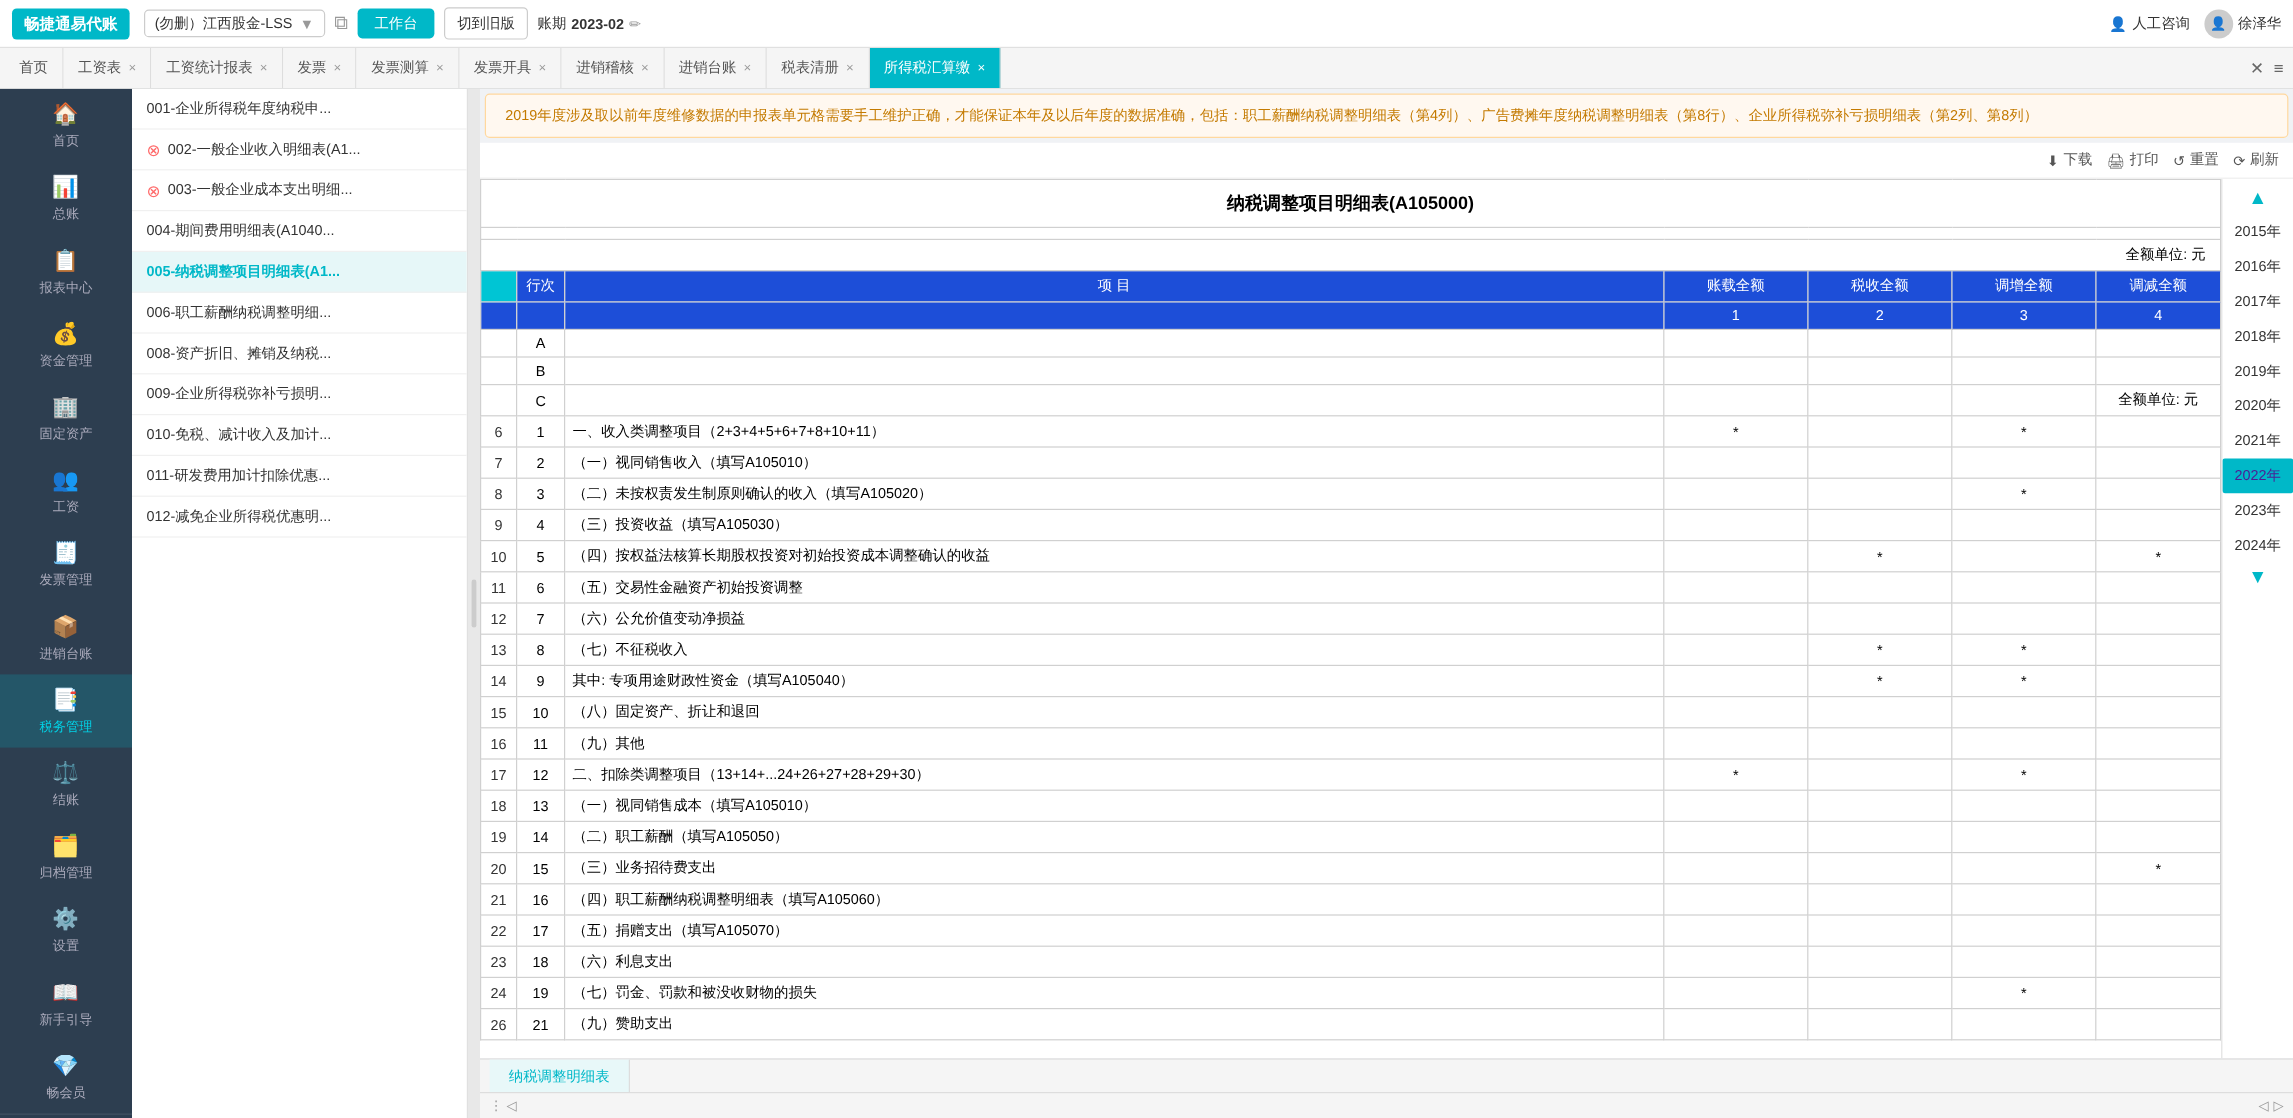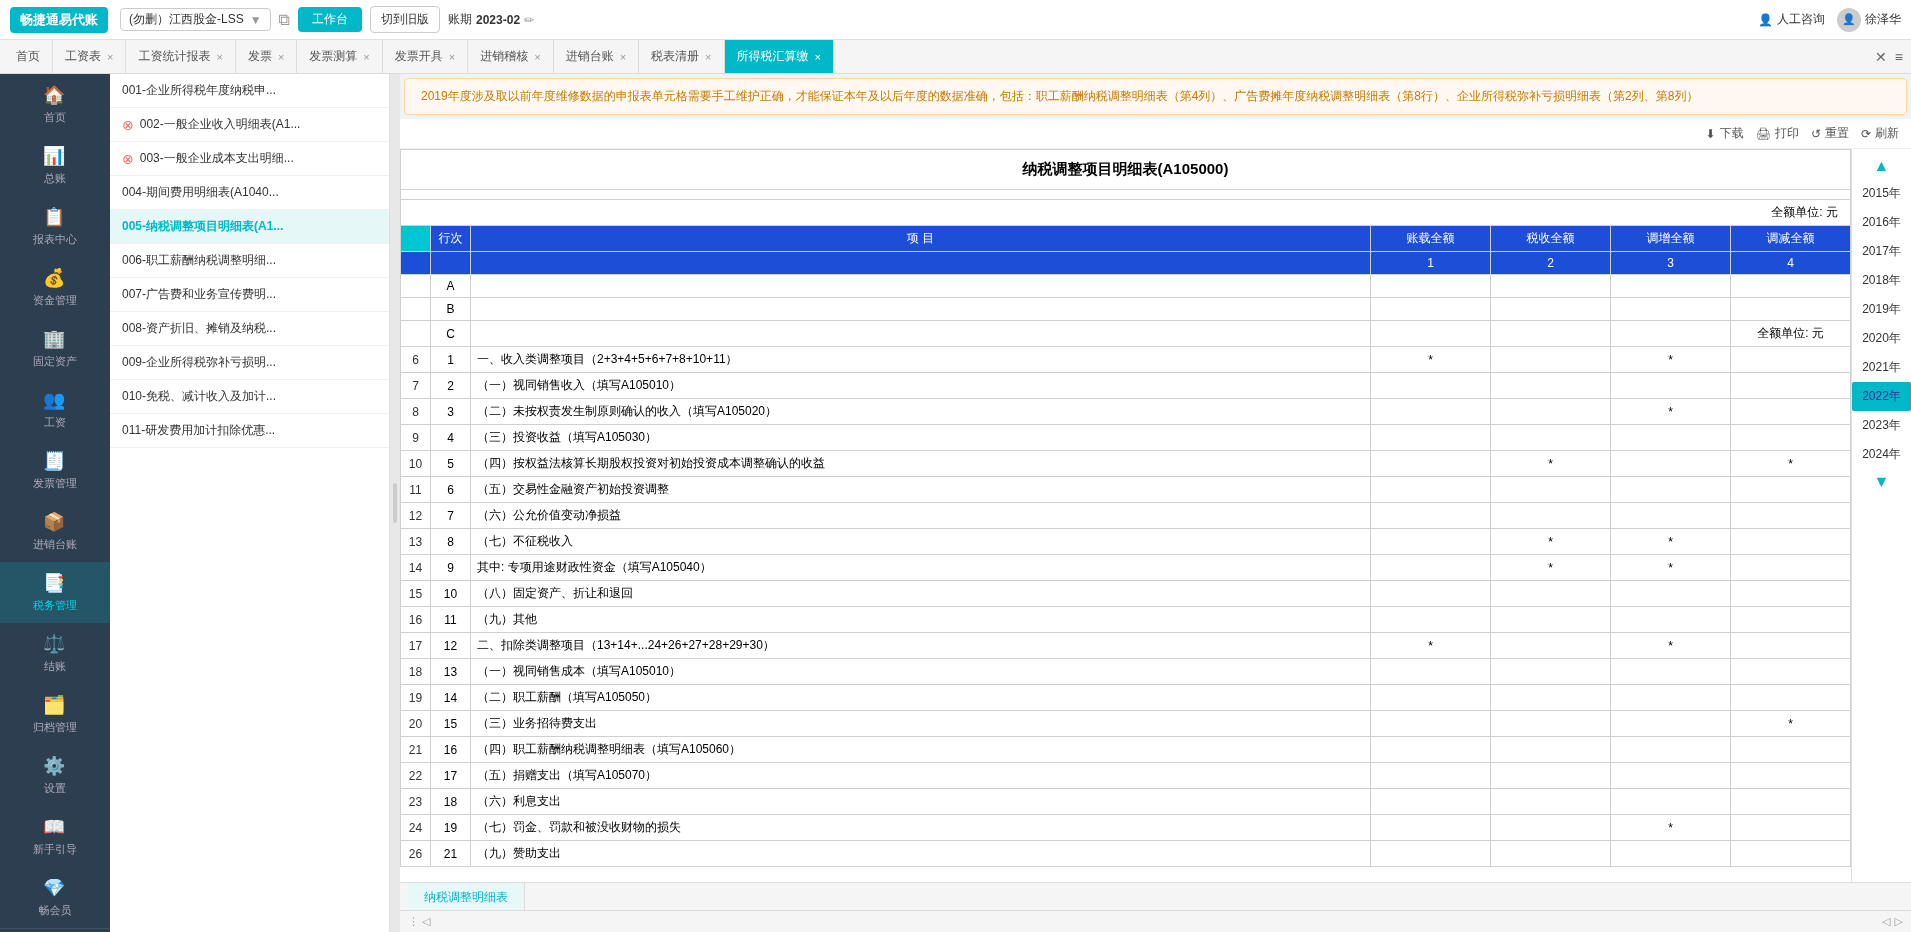--- a/index.html
+++ b/index.html
@@ -242,33 +242,33 @@
         <div class="left-panel-item">
           <span>004-期间费用明细表(A1040...</span>
         </div>
         <div class="left-panel-item active">
           <span>005-纳税调整项目明细表(A1...</span>
         </div>
         <div class="left-panel-item">
           <span>006-职工薪酬纳税调整明细...</span>
         </div>
         <div class="left-panel-item">
-          <span>007-广告费和业务宣传费明...</span>
-        </div>
-        <div class="left-panel-item">
           <span>008-资产折旧、摊销及纳税...</span>
         </div>
         <div class="left-panel-item">
           <span>009-企业所得税弥补亏损明...</span>
         </div>
         <div class="left-panel-item">
           <span>010-免税、减计收入及加计...</span>
         </div>
         <div class="left-panel-item">
           <span>011-研发费用加计扣除优惠...</span>
+        </div>
+        <div class="left-panel-item">
+          <span>012-减免企业所得税优惠明...</span>
         </div>
       </div>
 
     <div class="panel-divider">
       <div class="panel-divider-handle"></div>
     </div>
 
     <div class="right-content">
 
       <div class="notice-bar">2019年度涉及取以前年度维修数据的申报表单元格需要手工维护正确，才能保证本年及以后年度的数据准确，包括：职工薪酬纳税调整明细表（第4列）、广告费摊年度纳税调整明细表（第8行）、企业所得税弥补亏损明细表（第2列、第8列）</div>
@@ -305,21 +305,21 @@
                 <tr>
                   <td colspan="7" style="text-align: right; padding: 4px 12px; background: rgb(255, 255, 255); font-size: 12px;">全额单位: 元</td>
                 </tr>
                 <tr>
                   <th style="background: rgb(0, 197, 212); width: 30px;"></th>
                   <th style="width: 40px;">行次</th>
                   <th style="min-width: 300px;">项  目</th>
                   <th style="width: 120px;">账载全额</th>
                   <th style="width: 120px; margin-top: 27px;">税收全额</th>
                   <th style="width: 120px;">调增全额</th>
-                  <th style="width: 120px;">调减全额</th>
+                  <th style="width: 104px;">调减全额</th>
                 </tr>
                 <tr>
                   <th></th>
                   <th></th>
                   <th></th>
                   <th>1</th>
                   <th>2</th>
                   <th>3</th>
                   <th>4</th>
                 </tr>

